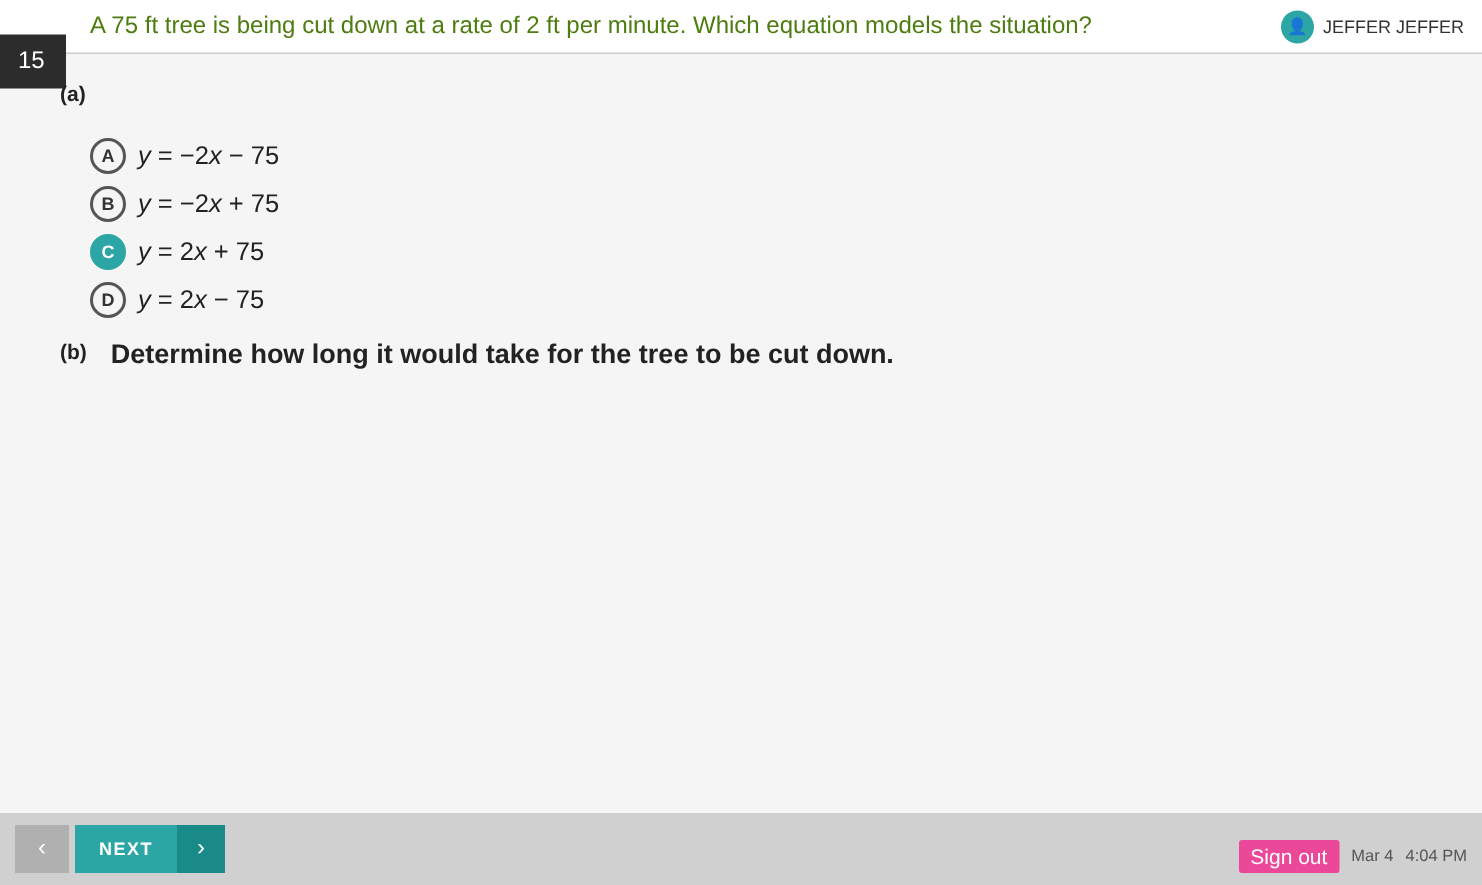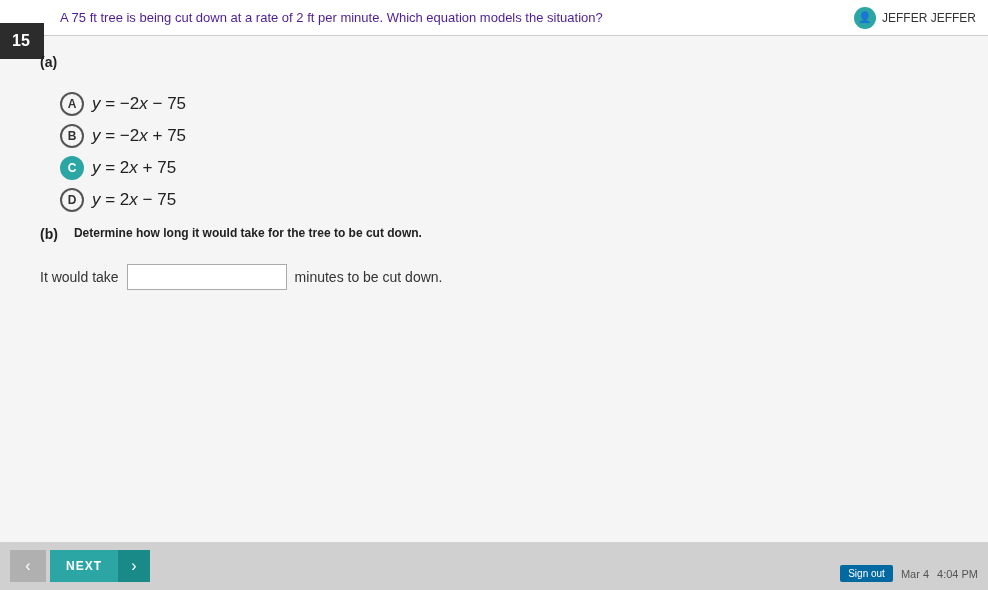--- a/index.html
+++ b/index.html
@@ -16,33 +16,33 @@
     .top-bar {
       display: flex;
       align-items: center;
       background: #ffffff;
       height: 36px;
       border-bottom: 1px solid #ccc;
     }
     .question-number {
       background: #2c2c2c;
       color: #fff;
-      font-weight: bold;
+      font-weight: normal;
       font-size: 16px;
       padding: 4px 12px;
       height: 36px;
       display: flex;
       align-items: center;
       min-width: 44px;
       margin-top: 47px;
     }
     .question-text {
       flex: 1;
-      font-size: 13px;
-      color: #4c1d95;
+      font-size: 16px;
+      color: #4d7c0f;
       padding: 0 16px;
     }
     .user-info {
       display: flex;
       align-items: center;
       gap: 6px;
       padding: 0 12px;
       font-size: 12px;
       color: #333;
     }
@@ -121,21 +121,21 @@
       font-weight: bold;
       letter-spacing: 1px;
       padding: 5px 12px;
       cursor: pointer;
       margin-bottom: 18px;
       text-transform: uppercase;
     }
 
     
     .part-b-question {
-      font-size: 12px;
+      font-size: 18px;
       font-weight: bold;
       color: #222;
       margin-bottom: 14px;
     }
 
     .answer-row {
       display: flex;
       align-items: center;
       gap: 8px;
       font-size: 14px;
@@ -211,24 +211,24 @@
       right: 10px;
       bottom: 8px;
       display: flex;
       align-items: center;
       gap: 8px;
       font-size: 11px;
       color: #555;
     }
 
     .sign-out-btn {
-      background: #0369a1;
+      background: #ec4899;
       color: white;
       border: none;
-      font-size: 10px;
+      font-size: 14px;
       padding: 3px 8px;
       cursor: pointer;
       border-radius: 2px;
     }
 
     .part-row {
       display: flex;
       gap: 20px;
       margin-bottom: 12px;
     }
@@ -276,25 +276,20 @@
   </div>
 
   
 
   
   <div style="margin-top:6px;">
     <div style="display:flex; gap:16px; margin-bottom:10px;">
       <span class="part-label">(b)</span>
       <span class="part-b-question">Determine how long it would take for the tree to be cut down.</span>
     </div>
-    <div class="answer-row">
-      <span>It would take</span>
-      <input class="answer-input" type="text" value="" style="">
-      <span>minutes to be cut down.</span>
-    </div>
   </div>
 
 </div>
 
 <div class="bottom-bar">
   <button class="nav-btn-prev">‹</button>
   <div class="nav-btn-next-container">
     <span class="next-label">NEXT</span>
     <button class="nav-btn-next-arrow">›</button>
   </div>

